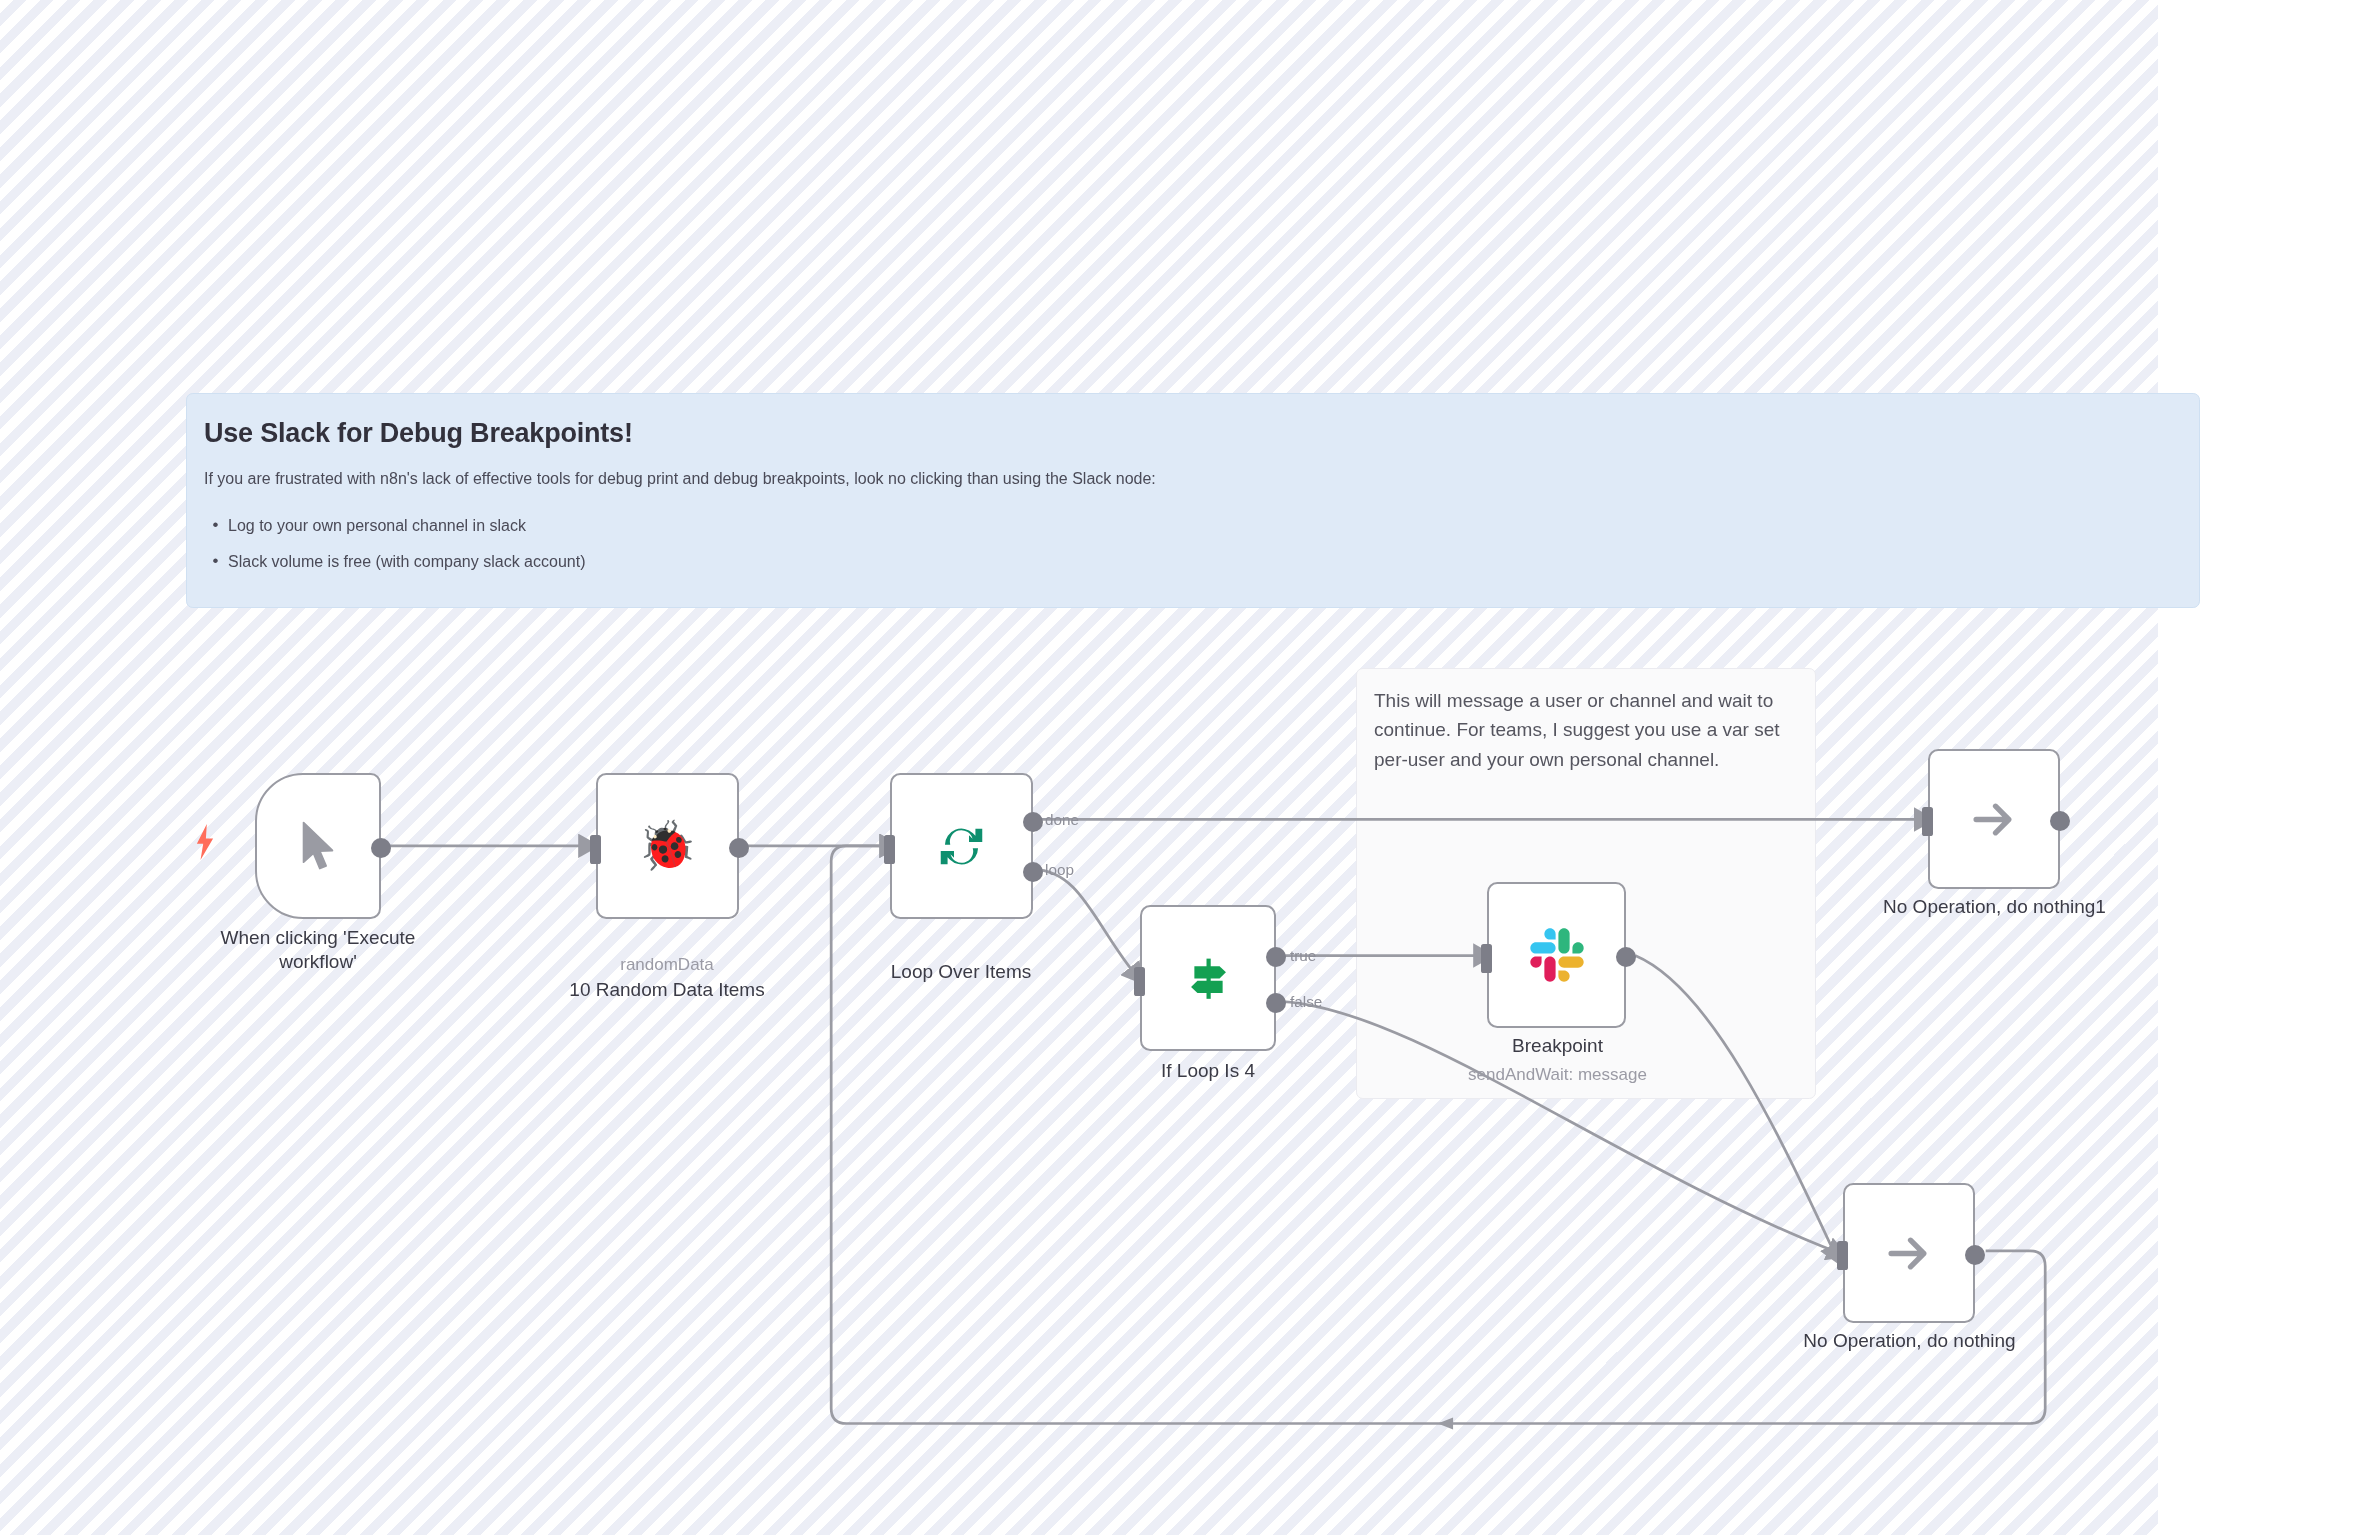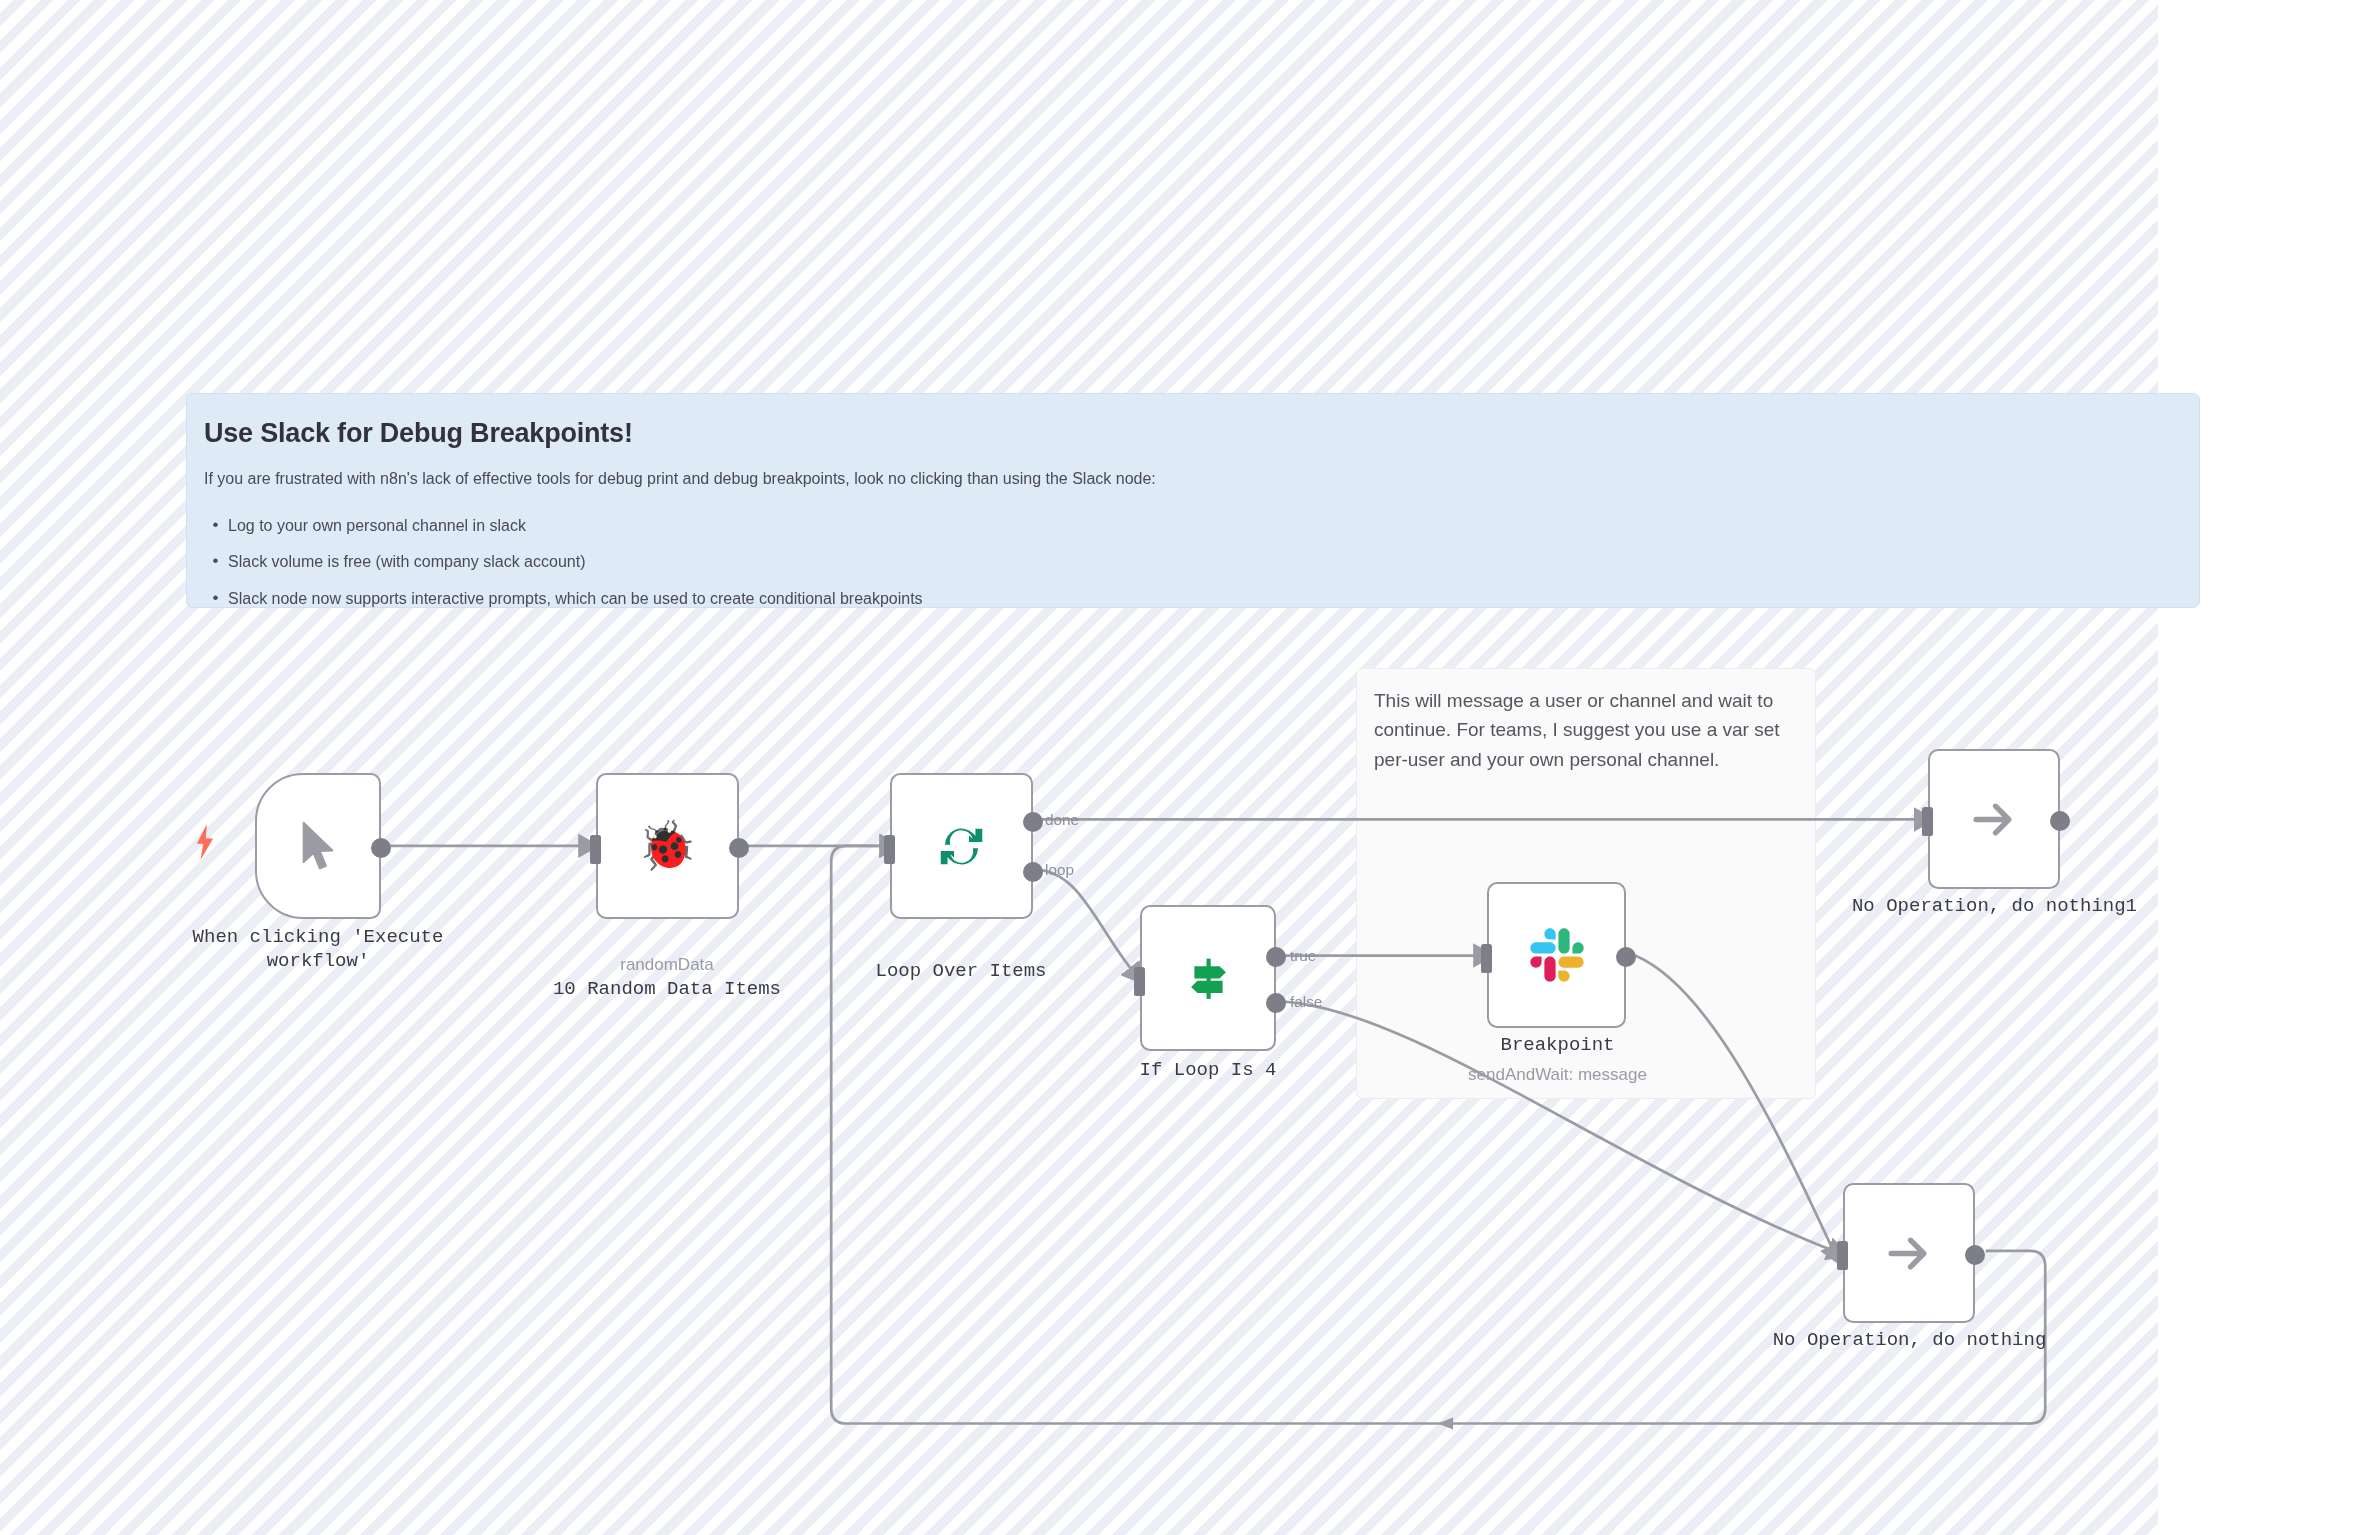--- a/index.html
+++ b/index.html
@@ -101,21 +101,20 @@
     border-radius: 48px 10.2px 10.2px 48px;
   }
   .node-label {
     position: absolute;
     text-align: center;
     font-size: 19px;
     color: #3b3b46;
     font-weight: 400;
     line-height: 1.25;
     white-space: nowrap;
-    font-family: Liberation Mono, monospace;
   }
   .node-sublabel {
     position: absolute;
     text-align: center;
     font-size: 17px;
     color: #9b9ba5;
     white-space: nowrap;
   }
   .port-dot {
     position: absolute;
@@ -148,21 +147,20 @@
 <body>
 
 <div id="canvas">
 
   <div class="sticky sticky-blue" style="left:186px; top:393px; width:2014px; height:215px;">
     <div class="sticky-title" style="position:absolute; left:17px; top:24px;">Use Slack for Debug Breakpoints!</div>
     <div class="sticky-para" style="position:absolute; left:17px; top:73px; width:1966px;">If you are frustrated with n8n's lack of effective tools for debug print and debug breakpoints, look no clicking than using the Slack node:</div>
     <ul class="sticky-list" style="position:absolute; left:17px; top:106px;">
       <li>Log to your own personal channel in slack</li>
       <li>Slack volume is free (with company slack account)</li>
-      <li>Slack node now supports interactive prompts, which can be used to create conditional breakpoints</li>
     </ul>
   </div>
 
   <div class="sticky sticky-plain" style="left:1356px; top:668px; width:460px; height:431px;">
     <div class="sticky-note-text" style="position:absolute; left:17px; top:17px; width:425px;">This will message a user or channel and wait to continue. For teams, I suggest you use a var set per-user and your own personal channel.</div>
   </div>
 
   <svg id="wires" viewBox="0 0 2794 1805">
     <defs>
       <marker id="ar" markerWidth="9" markerHeight="9" refX="2" refY="4.5" orient="auto">

